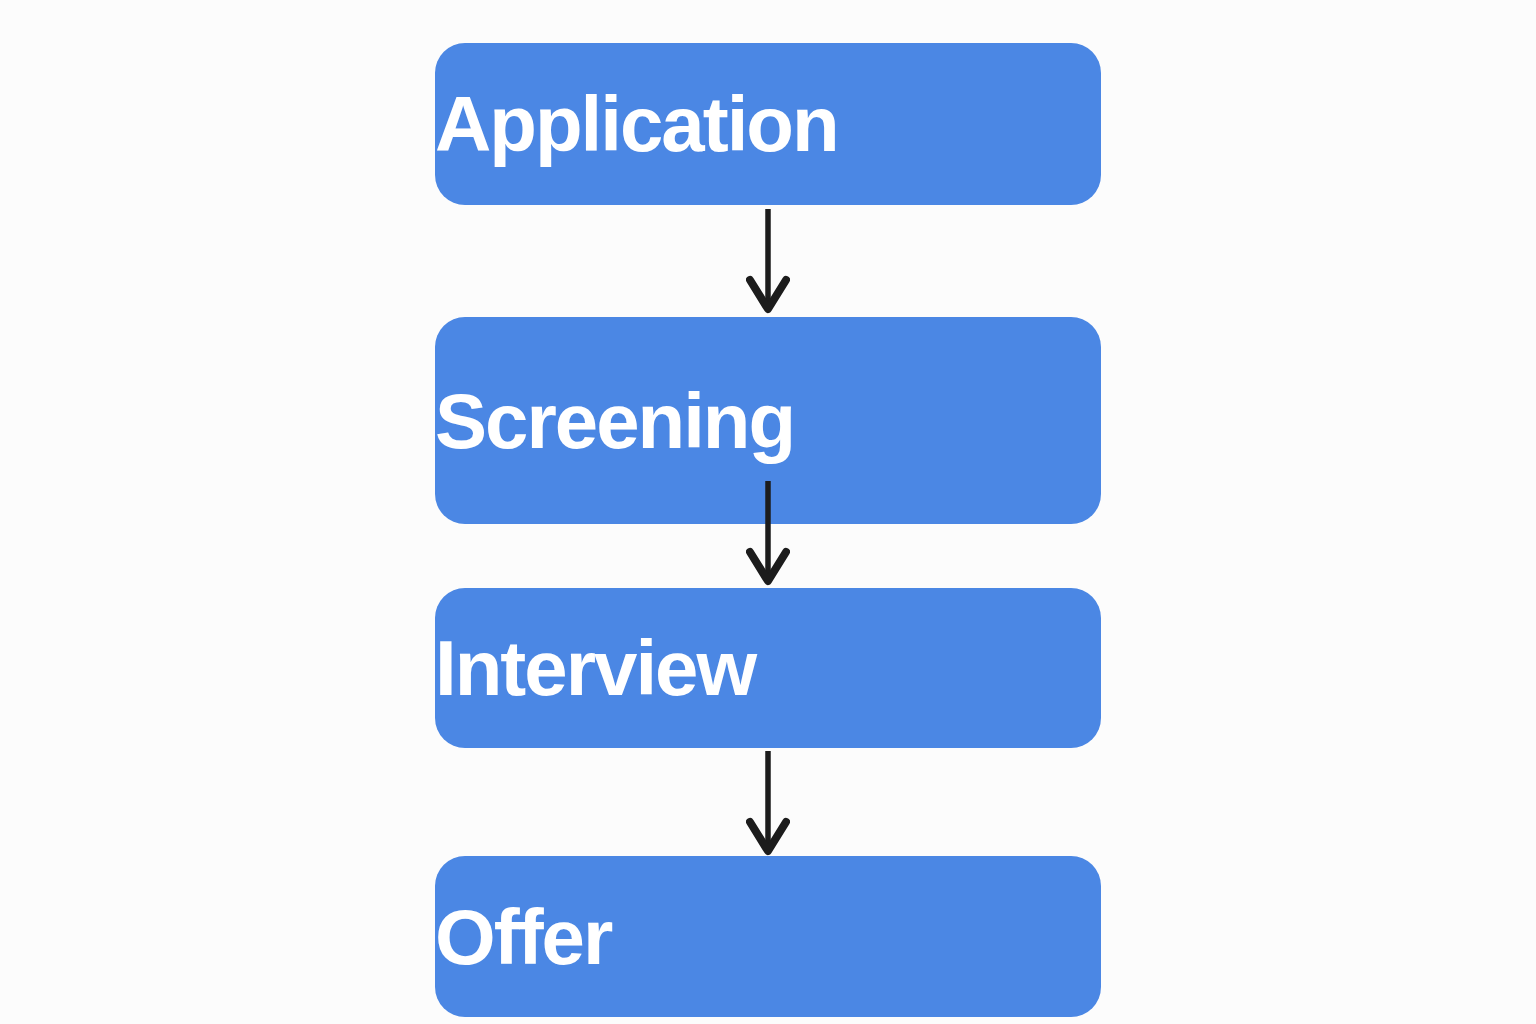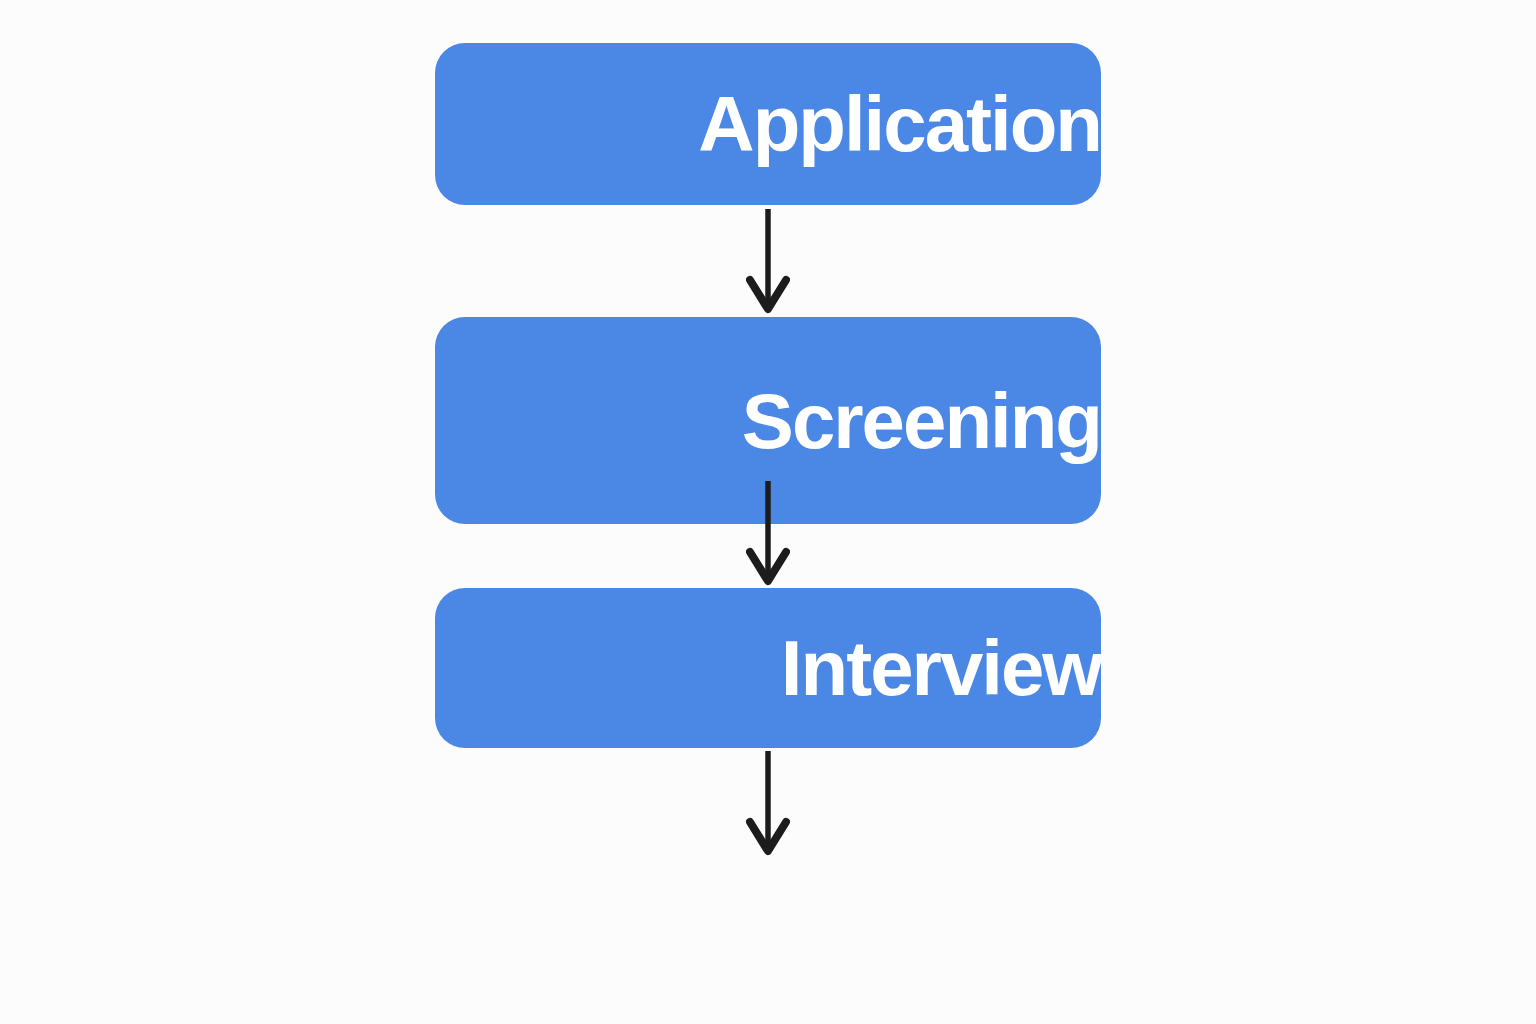--- a/index.html
+++ b/index.html
@@ -22,25 +22,25 @@
     background: var(--bg);
   }
   .node {
     position: absolute;
     left: 435px;
     width: 666px;
     background: var(--node-fill);
     border-radius: 30px;
     display: flex;
     align-items: center;
-    justify-content: flex-end;
+    justify-content: flex-start;
   }
   .node-1 { top: 43px;  height: 162px; }
   .node-2 { top: 317px; height: 207px; }
-  .node-3 { top: 588px; height: 160px; padding-left: 37px; }
+  .node-3 { top: 588px; height: 160px; }
   .node-4 { top: 856px; height: 161px; }
   .node-label {
     color: var(--node-text);
     font-size: 78px;
     font-weight: 700;
     letter-spacing: -2px;
     line-height: 1;
     white-space: nowrap;
   }
   .arrow {
@@ -80,14 +80,17 @@
 
   <div class="node node-3">
     <span class="node-label">Interview</span>
   </div>
 
   <svg class="arrow arrow-3" viewBox="0 0 44 106" preserveAspectRatio="xMidYMid meet" aria-hidden="true">
     <line x1="22" y1="1" x2="22" y2="94" stroke="currentColor" stroke-width="5.5"></line>
     <path d="M4 72 L22 101 L40 72" fill="none" stroke="currentColor" stroke-width="8" stroke-linecap="round" stroke-linejoin="round"></path>
   </svg>
 
+  <div class="node node-4">
+    <span class="node-label">Offer</span>
+  </div>
 
 </div>
 
 </body></html>

